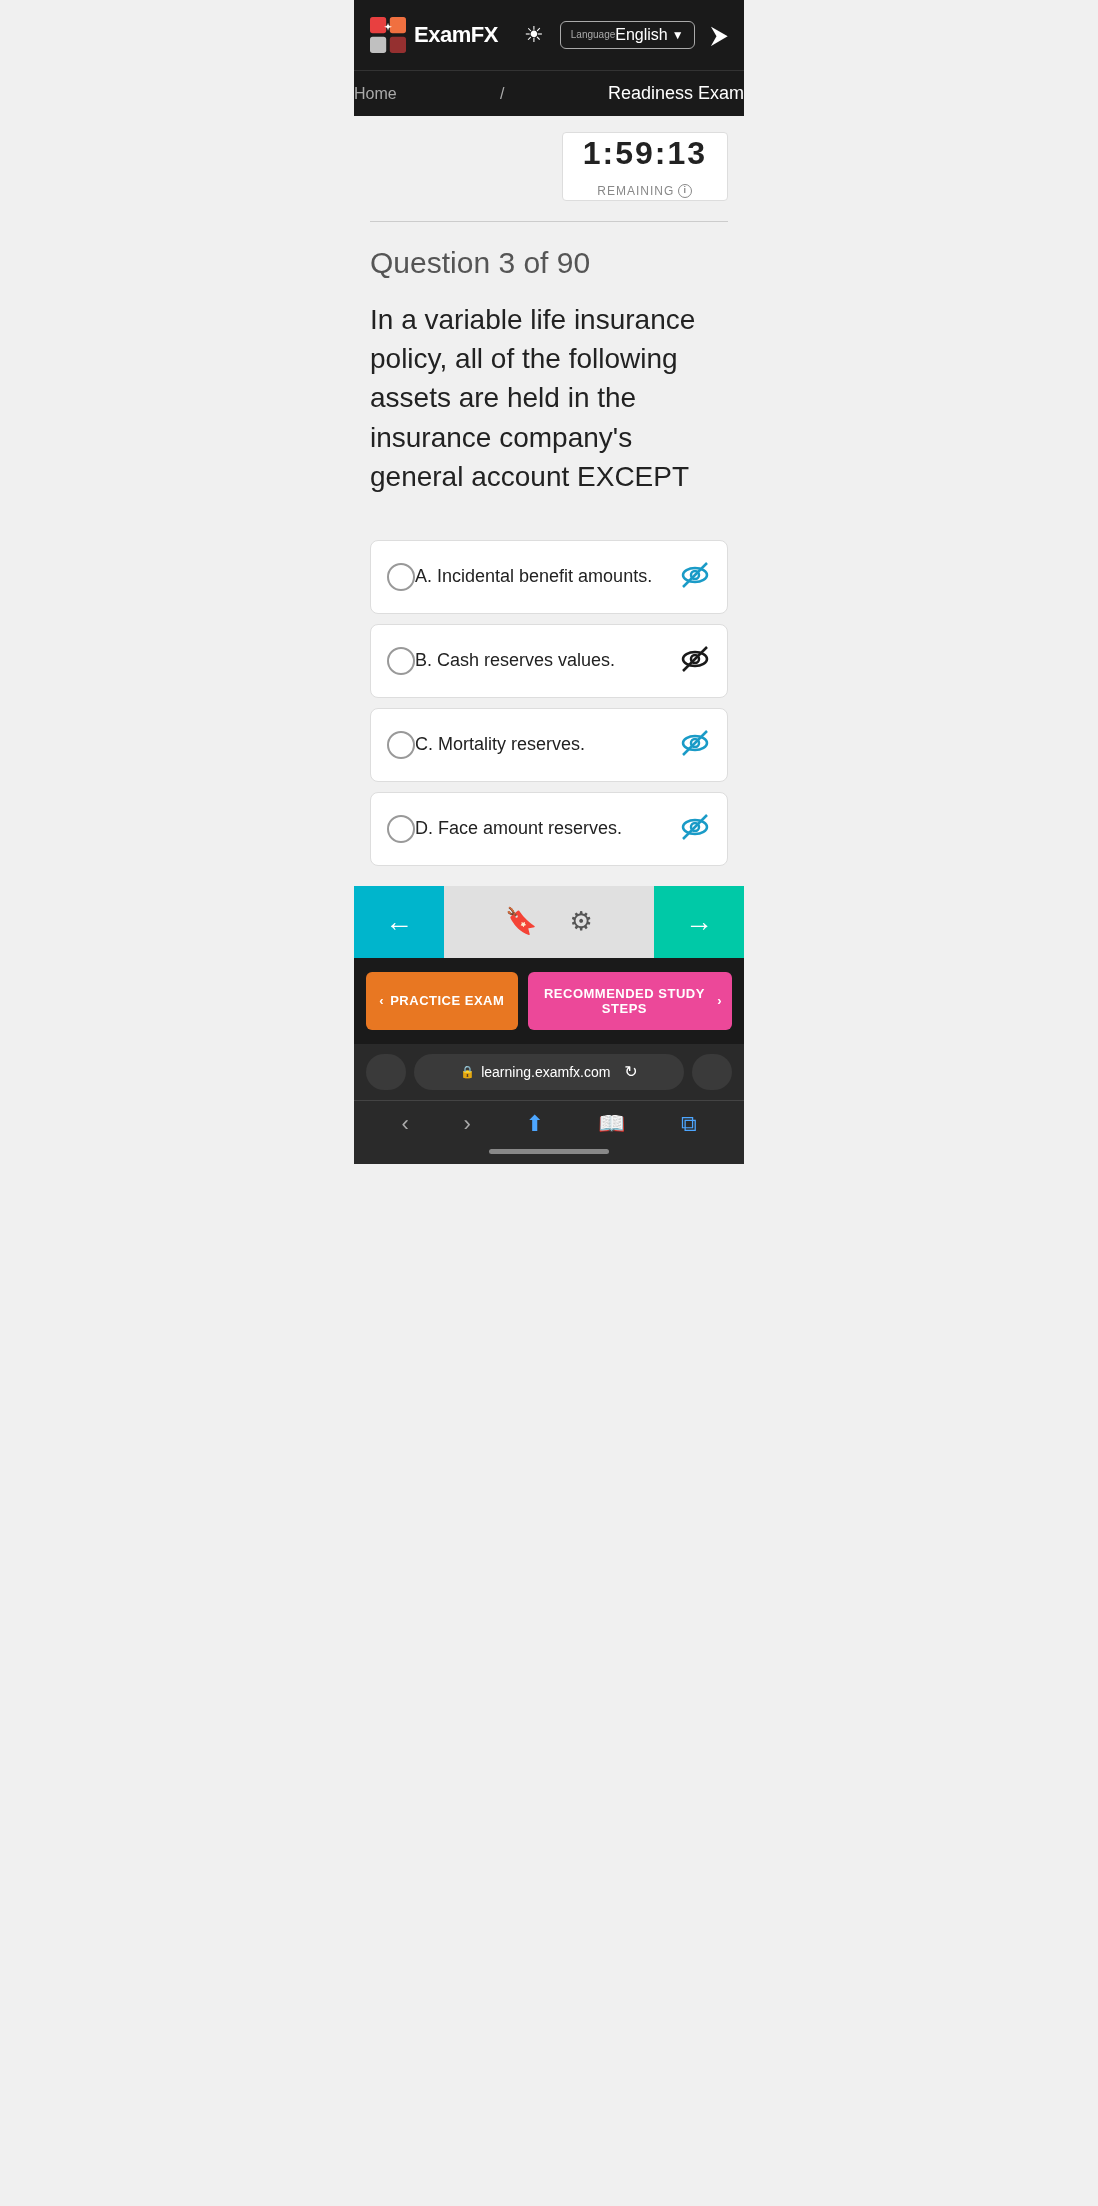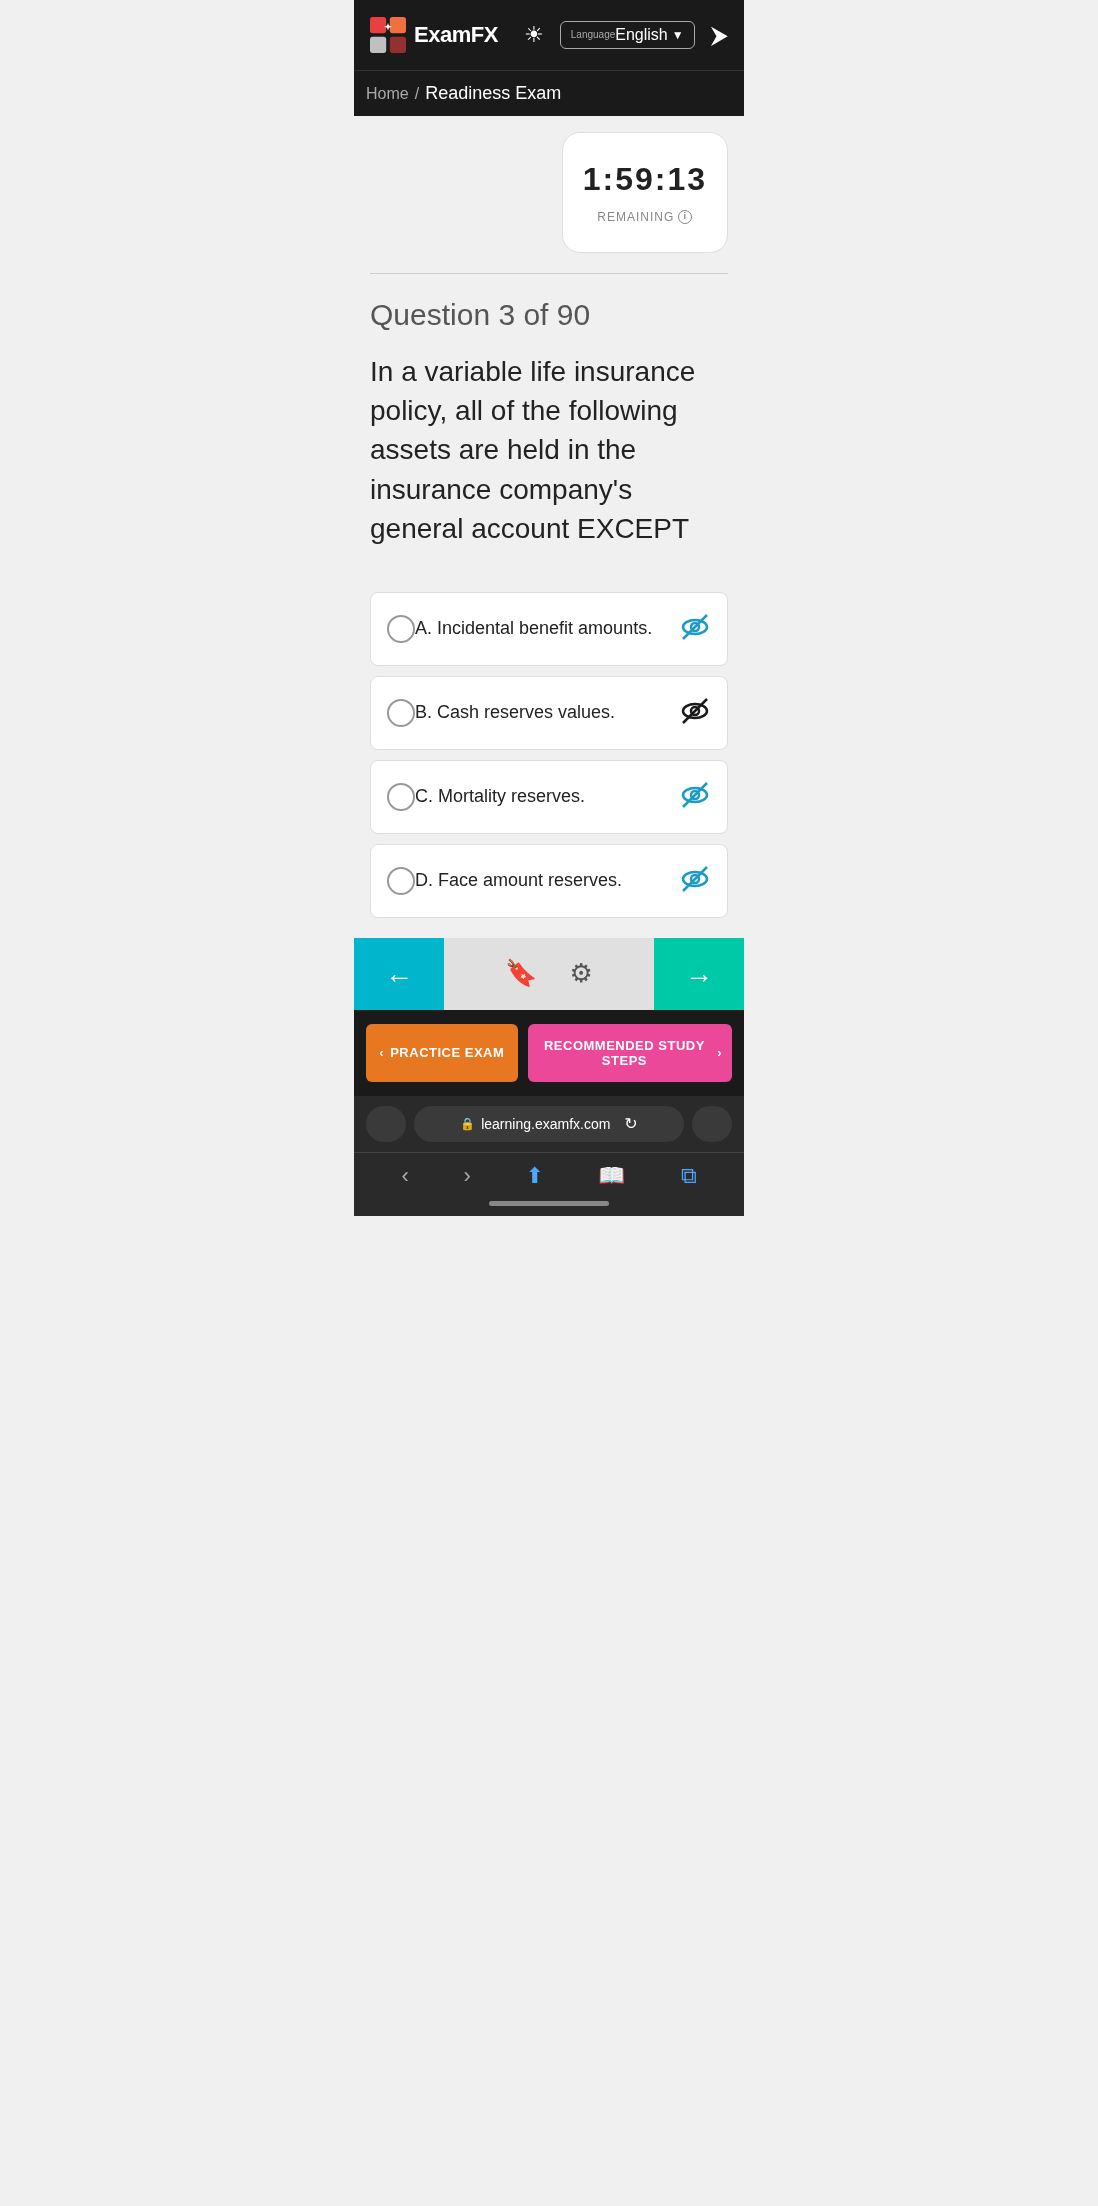--- a/index.html
+++ b/index.html
@@ -72,25 +72,26 @@
       font-size: 12px;
     }
     .logout-icon {
       color: white;
       font-size: 24px;
     }
 
     
     .breadcrumb-bar {
       background: #1a1a1a;
-      padding: 12px 12px;
+      padding: 12px 0;
       display: flex;
       align-items: center;
       gap: 6px;
       border-top: 1px solid #333;
+      justify-content: space-between;
     }
     .breadcrumb-home {
       color: #aaa;
       font-size: 16px;
     }
     .breadcrumb-sep {
       color: #aaa;
       font-size: 16px;
     }
     .breadcrumb-current {
@@ -107,22 +108,22 @@
 
     
     .timer-container {
       display: flex;
       justify-content: flex-end;
       padding: 16px 16px 0;
     }
     .timer-box {
       background: white;
       border: 1.5px solid #ddd;
-      border-radius: 18px;
-      padding: 28px 20px;
+      border-radius: 4px;
+      padding: 2px 20px;
       text-align: center;
       min-width: 140px;
     }
     .timer-value {
       font-size: 32px;
       font-weight: 700;
       color: #222;
       letter-spacing: 2px;
       font-variant-numeric: tabular-nums;
     }

